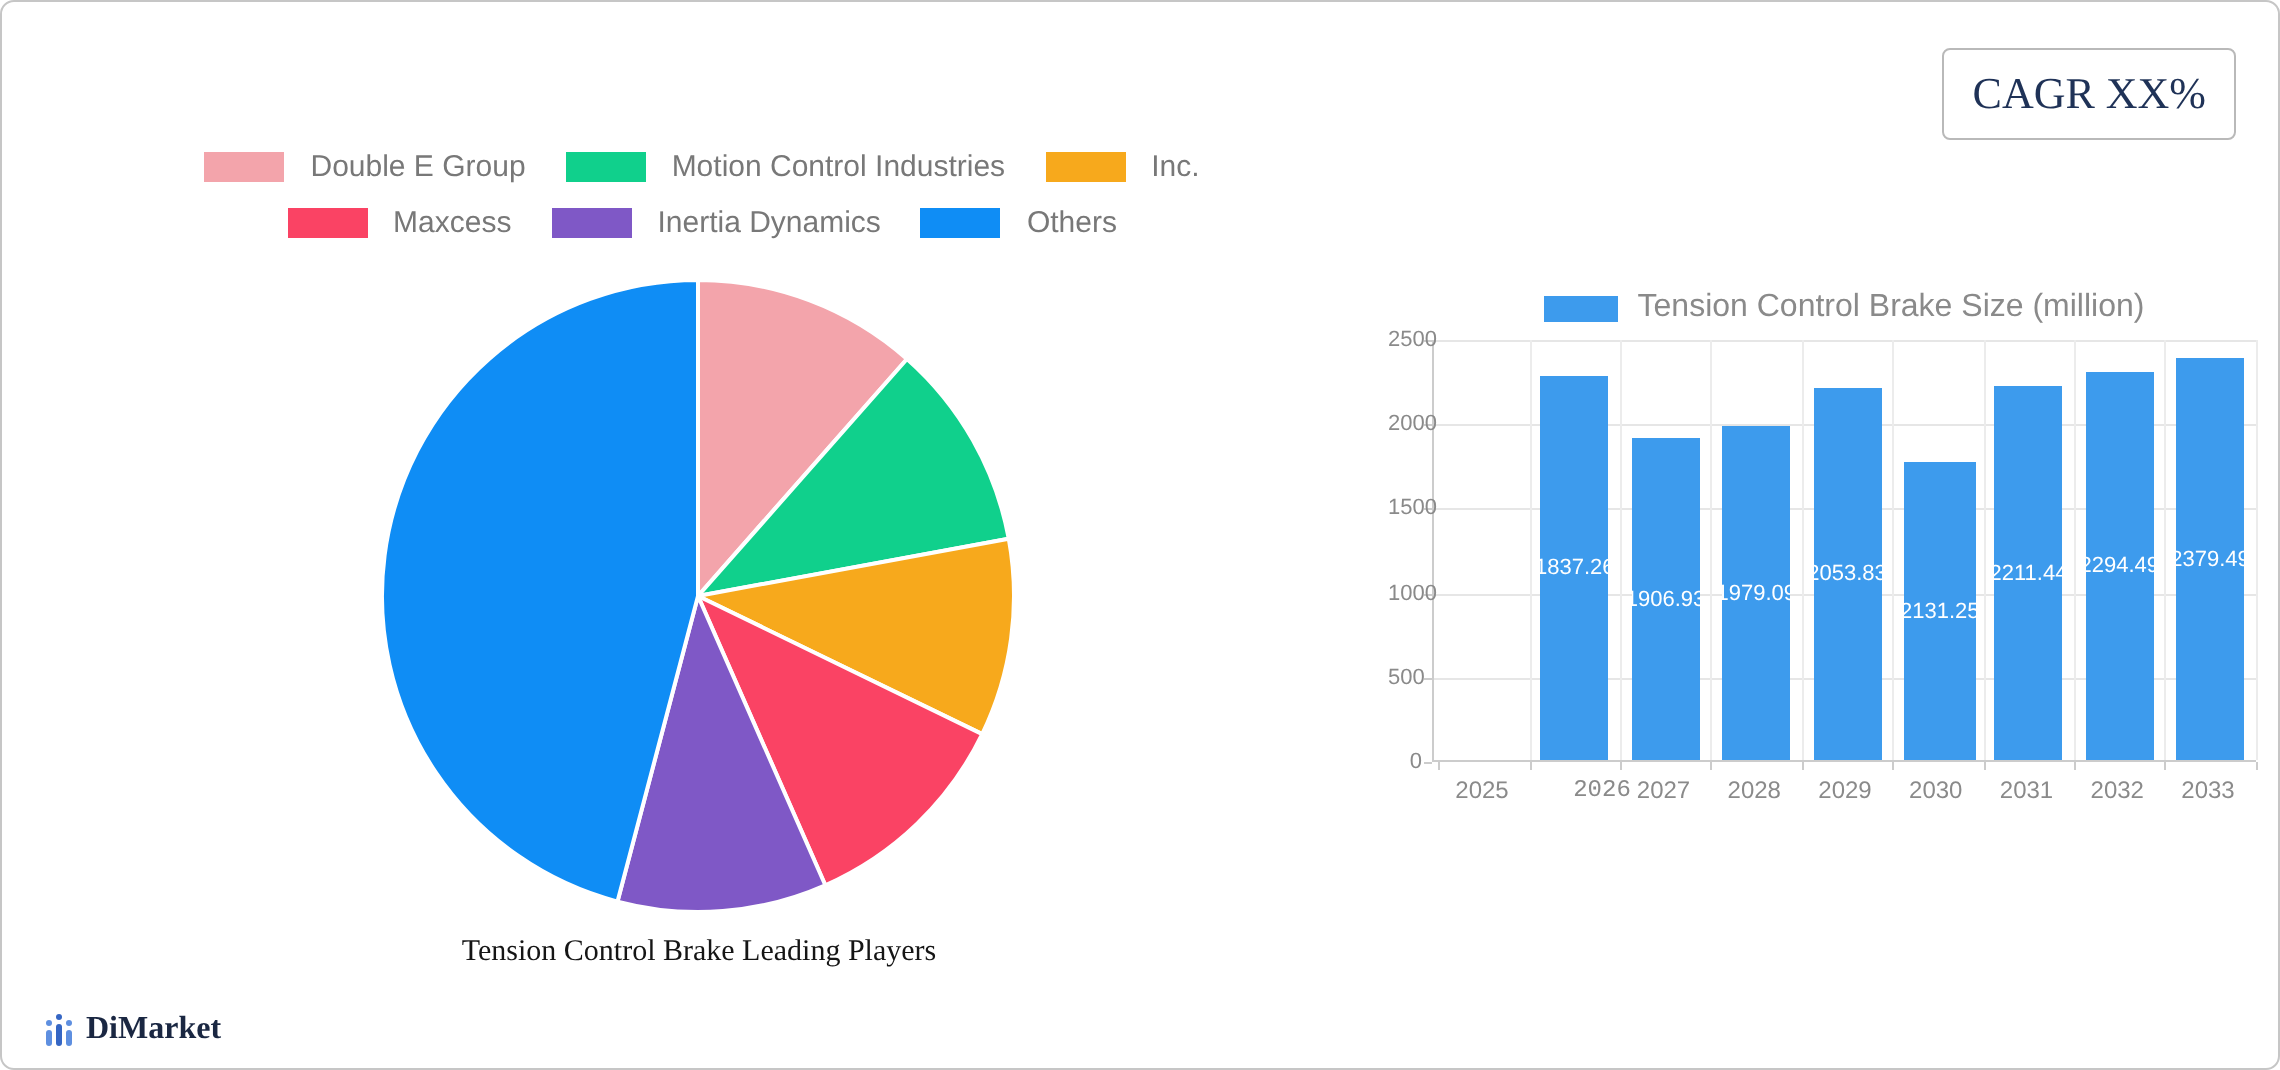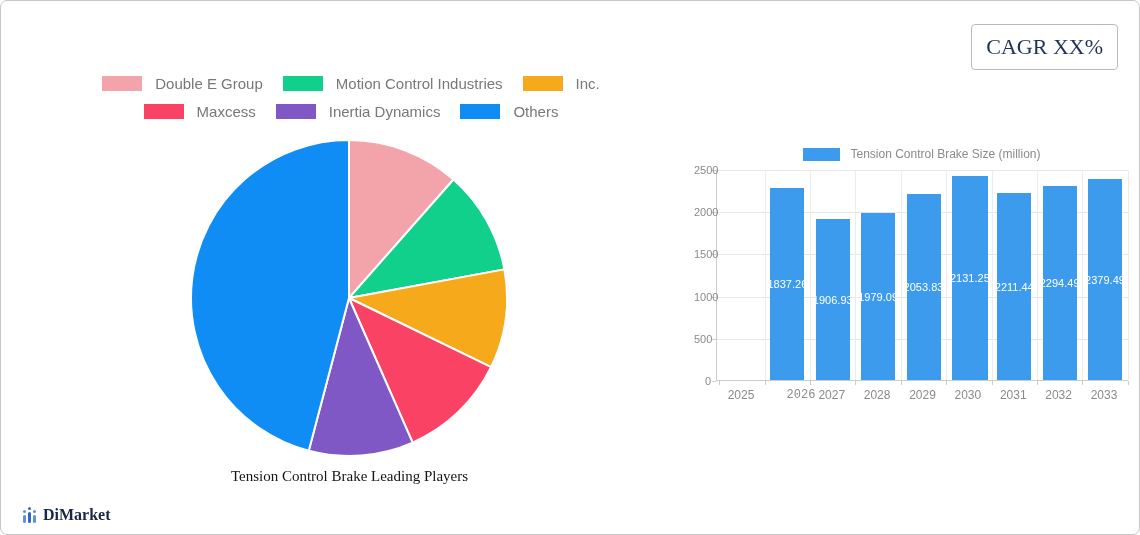--- a/index.html
+++ b/index.html
@@ -29,21 +29,21 @@
     position:absolute; left:0; top:467px; width:697px; text-align:center;
     font-family:"Liberation Serif", serif; font-size:15px; color:#151515;
   }
   
   .bar-chart { position:absolute; left:693px; top:145px; width:440px; height:270px; }
   .bar-legend {
     position:absolute; top:0; left:22px; width:412px; height:16px;
     display:flex; align-items:center; justify-content:center; gap:10px; cursor:pointer;
   }
   .bar-legend-swatch { width:37px; height:13px; }
-  .bar-legend-label { font-size:12px; color:#8a8a8a; }
+  .bar-legend-label { font-size:16px; color:#8a8a8a; }
   .bar-plot {
     position:absolute; left:22px; top:24px; width:412px; height:211px;
     border-left:1px solid #cccccc; border-bottom:1px solid #cccccc;
   }
   .hgrid { position:absolute; left:0; width:100%; height:1px; background:#e6e6e6; }
   .vgrid { position:absolute; top:0; bottom:0; width:1px; background:#ececec; }
   .ytick { position:absolute; width:4px; height:1px; background:#cccccc; }
   .xtick { position:absolute; width:1px; height:4px; background:#cccccc; }
   .bar {
     position:absolute; bottom:0; width:34px; background:#3d9bed; overflow:hidden;
@@ -159,21 +159,21 @@
         </div>
         <div class="bar" style="left: 98.75px; height: 160.9px; background: rgb(61, 155, 237);">
           <div class="bar-value">1906.93</div>
         </div>
         <div class="bar" style="left: 144.125px; height: 167px; background: rgb(61, 155, 237);">
           <div class="bar-value">1979.09</div>
         </div>
         <div class="bar" style="left: 189.5px; height: 186px; background: rgb(61, 155, 237);">
           <div class="bar-value">2053.83</div>
         </div>
-        <div class="bar" style="left: 234.875px; height: 204px; background: rgb(61, 155, 237); padding-left: 36px;">
+        <div class="bar" style="left: 234.875px; height: 149px; background: rgb(61, 155, 237); padding-left: 36px;">
           <div class="bar-value">2131.25</div>
         </div>
         <div class="bar" style="left: 280.25px; height: 186.6px; background: rgb(61, 155, 237);">
           <div class="bar-value">2211.44</div>
         </div>
         <div class="bar" style="left: 325.625px; height: 193.7px; background: rgb(61, 155, 237);">
           <div class="bar-value">2294.49</div>
         </div>
         <div class="bar" style="left: 371px; height: 200.8px; background: rgb(61, 155, 237);">
           <div class="bar-value">2379.49</div>

